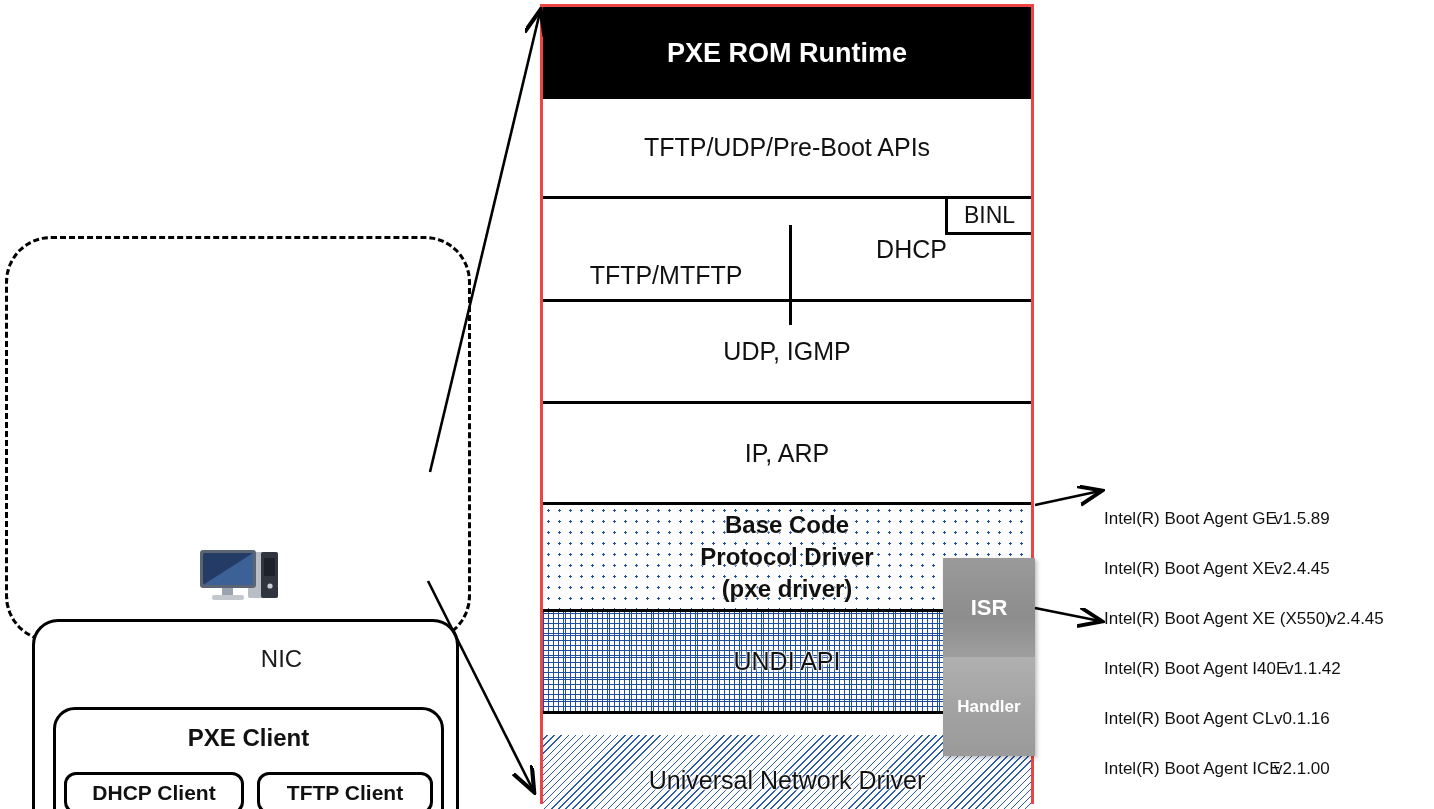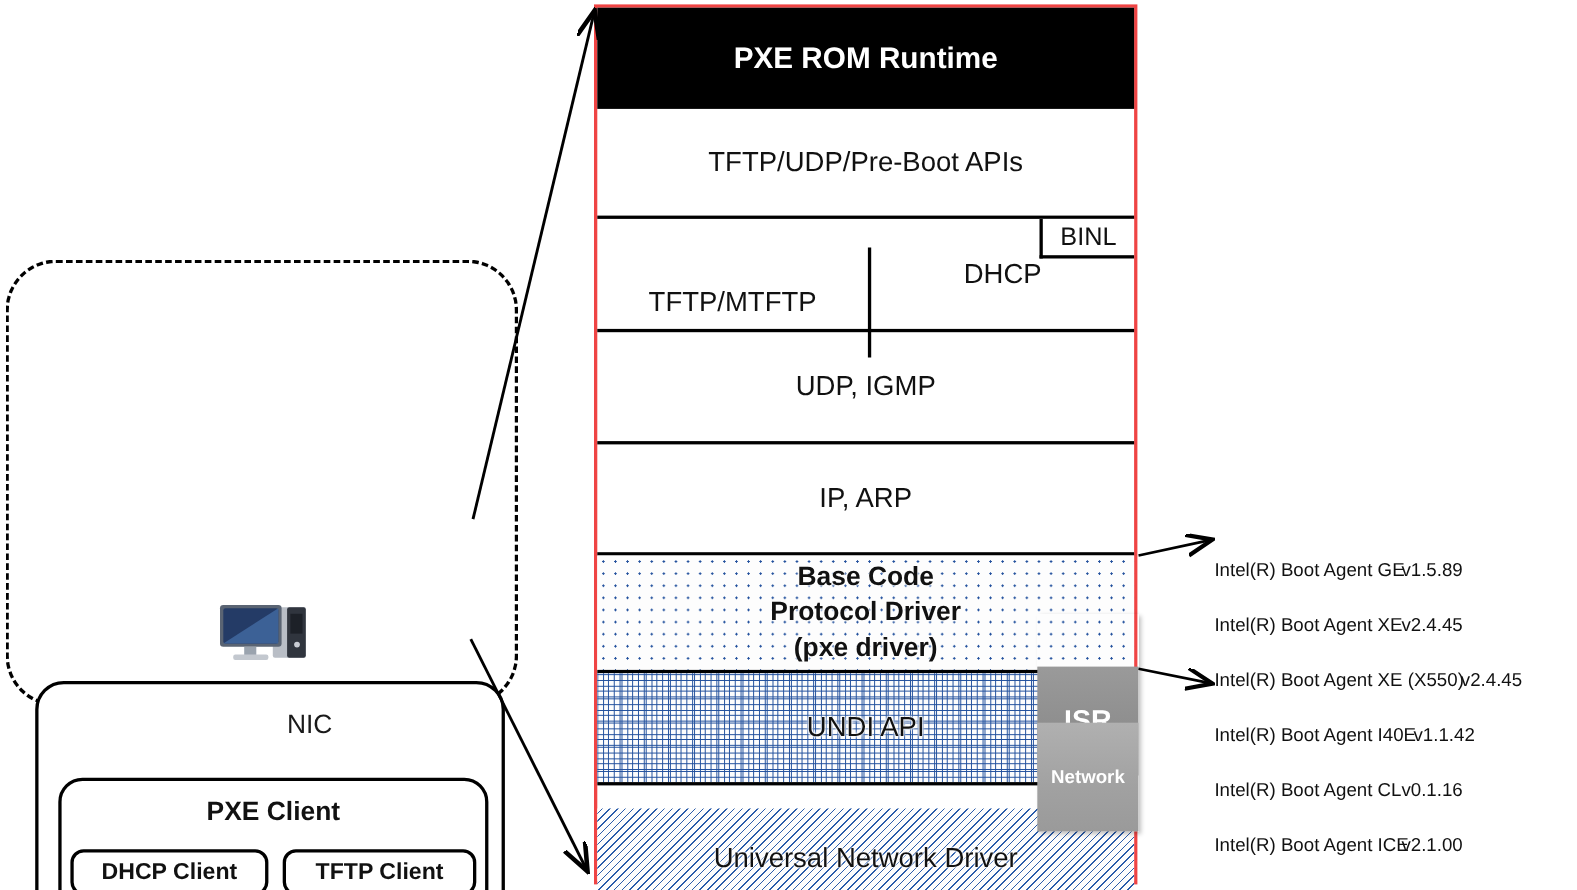--- a/index.html
+++ b/index.html
@@ -112,22 +112,22 @@
   
   .isr-box {
     position: absolute; left: 943px; top: 558px; width: 92px; height: 198px;
     box-shadow: 2px 2px 4px rgba(0,0,0,.25);
   }
   .isr-cell, .handler-cell {
     position: absolute; left: 0; width: 100%;
     display: flex; align-items: center; justify-content: center;
     color: #fff; font-weight: bold;
   }
-  .isr-cell { top: 0; height: 99px; font-size: 26px;
-    background: linear-gradient(180deg,#9a9a9a 0%, #8d8d8d 60%, #9e9e9e 100%); margin-top: 48px; }
+  .isr-cell { top: 0; height: 99px; font-size: 22px;
+    background: linear-gradient(180deg,#9a9a9a 0%, #8d8d8d 60%, #9e9e9e 100%); }
   .handler-cell { top: 99px; height: 99px; font-size: 17px;
     background: linear-gradient(180deg,#b0b0b0 0%, #a1a1a1 60%, #9a9a9a 100%); }
 
   
   .agent-list { position: absolute; left: 1104px; top: 484px; width: 330px; }
   .agent-row {
     position: relative; height: 25px; font-size: 17px; color: #111;
     white-space: nowrap;
     margin-top: 25px;
   }
@@ -207,21 +207,21 @@
       <span class="layer-label">UNDI API</span>
     </div>
 
     <div class="layer layer-und">
       <span class="layer-label">Universal Network Driver</span>
     </div>
   </div>
 
   <div class="isr-box">
     <div class="isr-cell">ISR</div>
-    <div class="handler-cell">Network</div>
+    <div class="handler-cell">Handler</div>
   </div>
 
   <div class="agent-list">
       <div class="agent-row">
         <span class="agent-name">Intel(R) Boot Agent GE</span>
         <span class="agent-ver" style="left: 170px;">v1.5.89</span>
       </div>
       <div class="agent-row">
         <span class="agent-name">Intel(R) Boot Agent XE</span>
         <span class="agent-ver" style="left: 170px;">v2.4.45</span>

